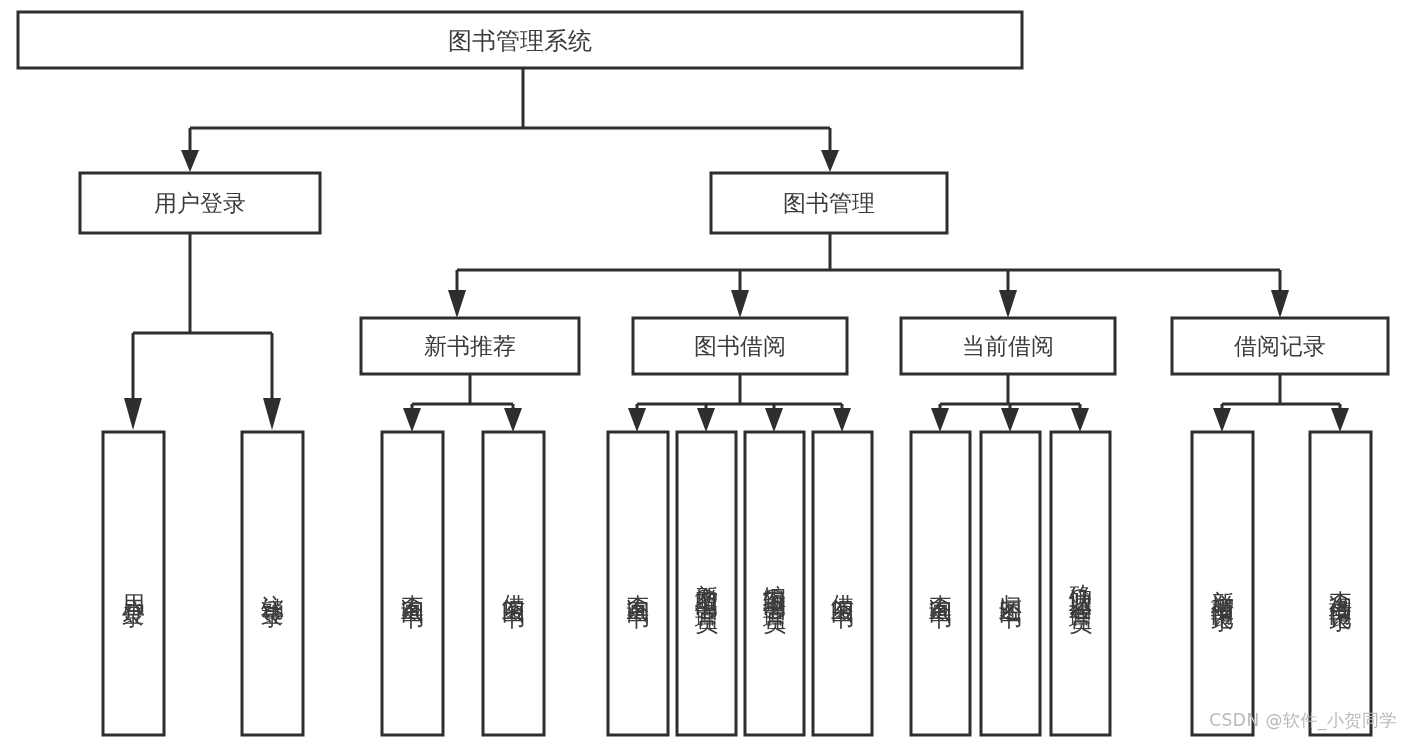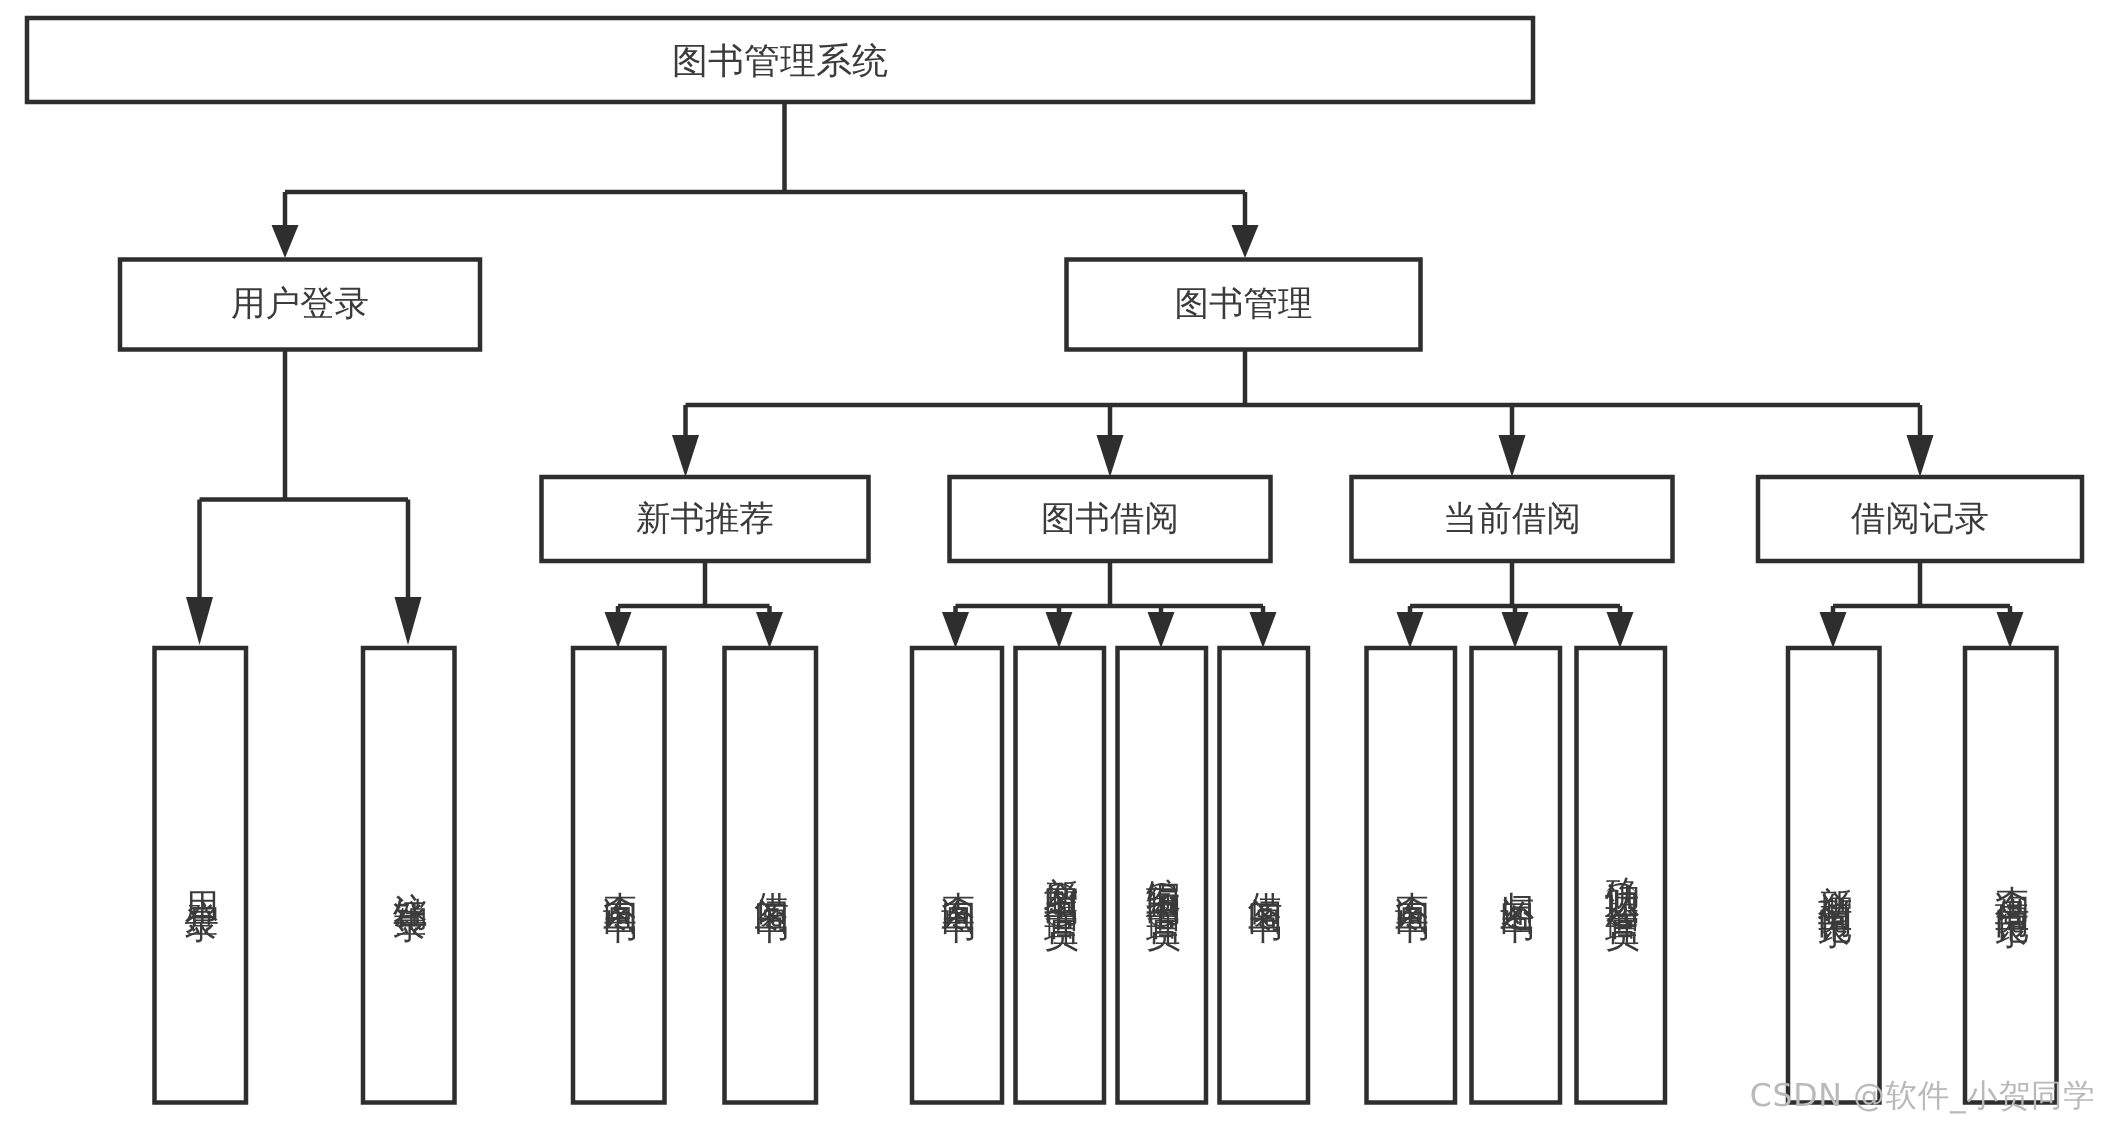--- a/index.html
+++ b/index.html
@@ -70,23 +70,23 @@
     display: flex;
     align-items: center;
     justify-content: center;
     text-align: center;
     white-space: nowrap;
     pointer-events: none;
   }
   .watermark {
     position: absolute;
     right: 8px;
-    bottom: 0;
-    font-family: "DejaVu Sans", "Liberation Sans", sans-serif;
-    font-size: 21px;
+    bottom: 12px;
+    font-family: "DejaVu Sans", "Liberation Sans", sans-serif;
+    font-size: 17px;
     color: #b9b9b9;
     white-space: nowrap;
     letter-spacing: 0.5px;
   }
 </style>
 </head>
 <body>
 
 <div id="diagram-root">
 

